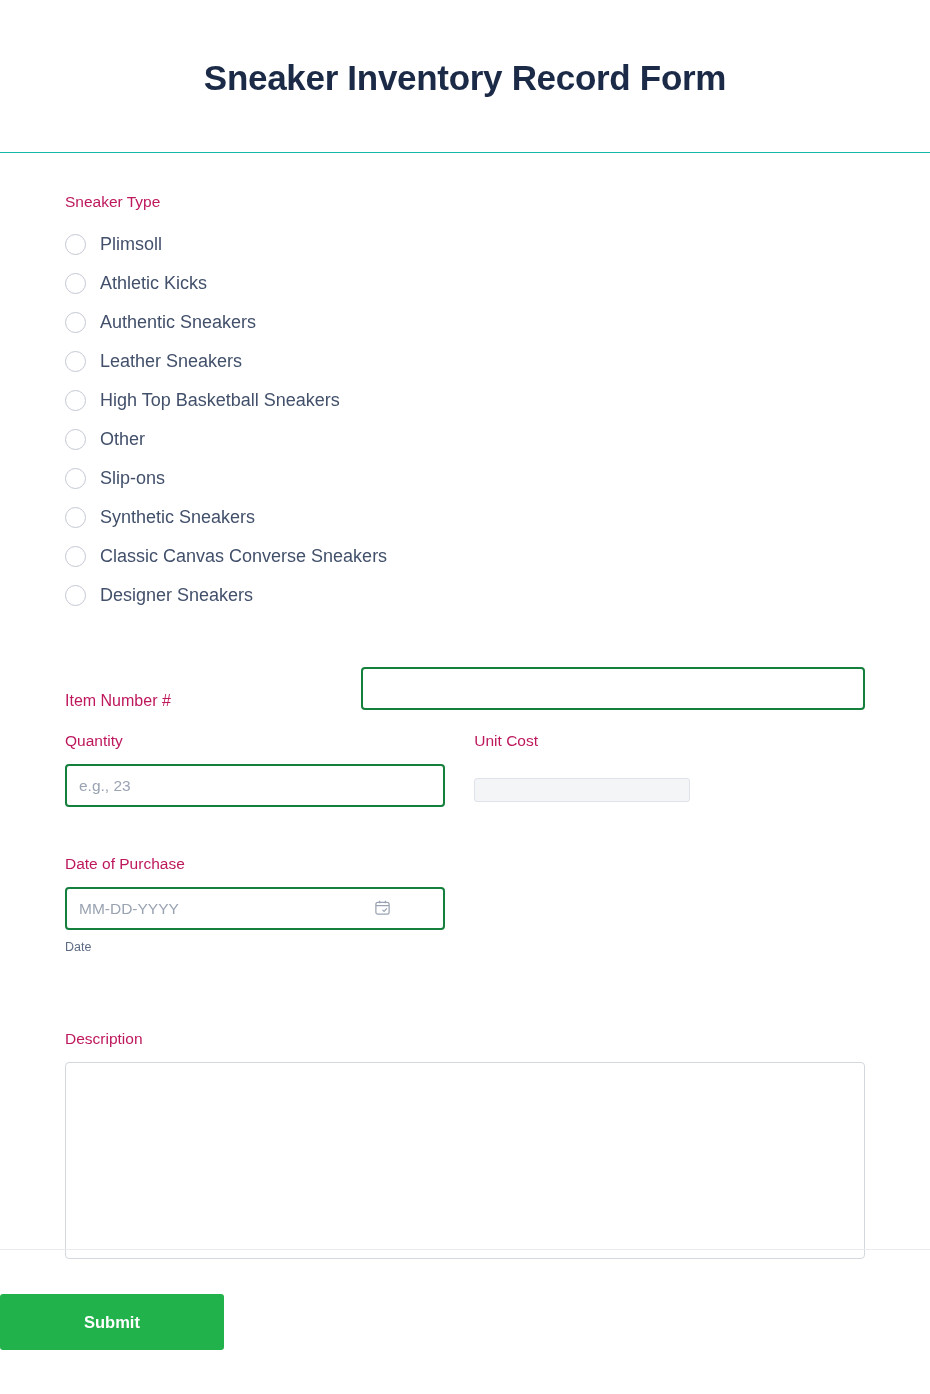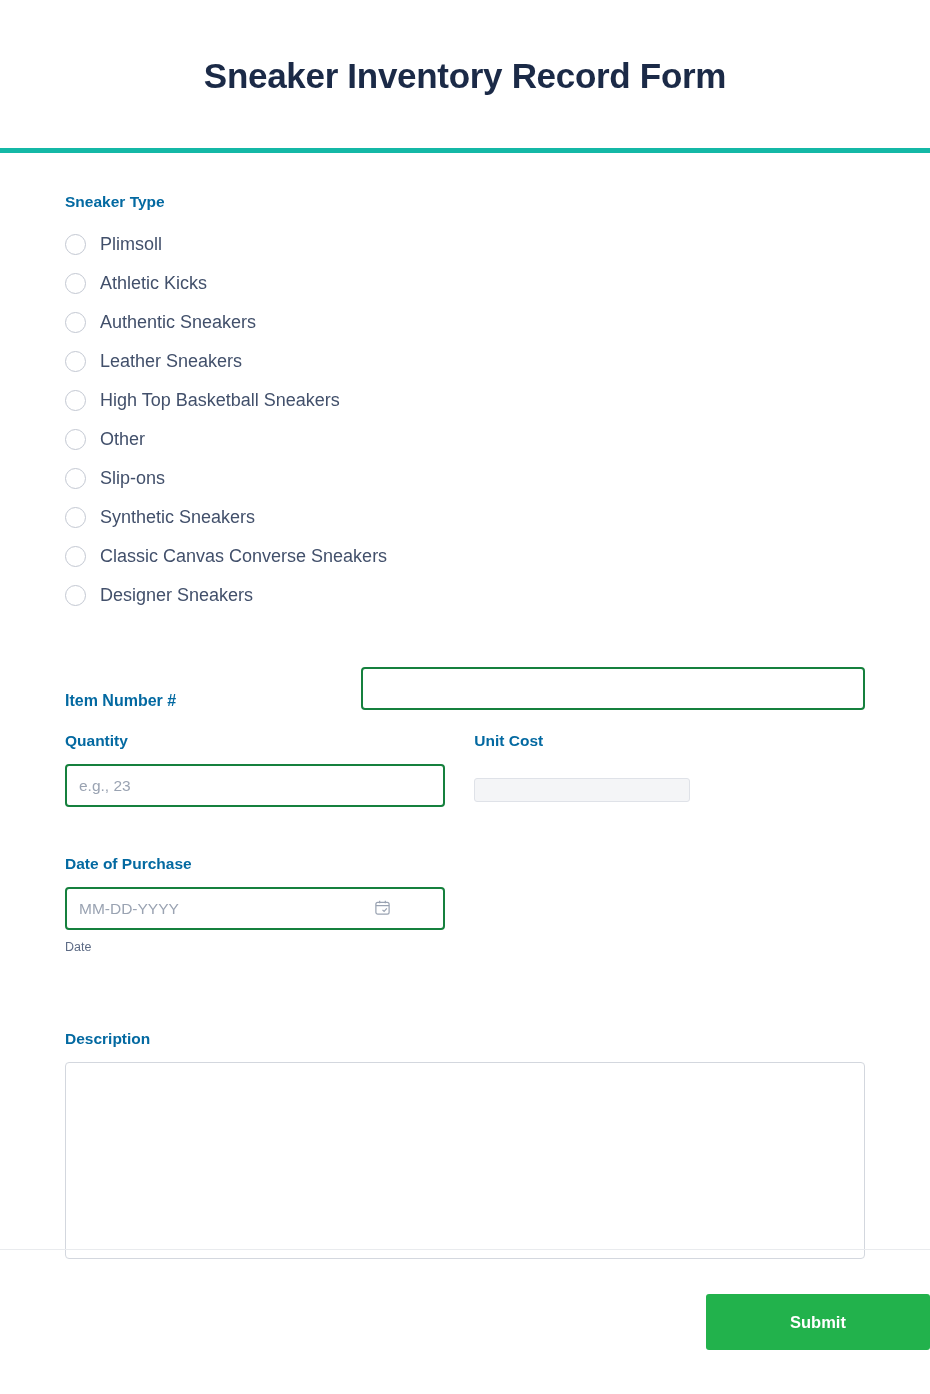--- a/index.html
+++ b/index.html
@@ -13,21 +13,21 @@
     width: 930px;
     height: 1394px;
     position: relative;
     background: #ffffff;
     overflow: hidden;
   }
 
   
   .form-header {
     height: 153px;
-    border-bottom: 5px solid #14b8a6;
+    border-bottom: 1px solid #14b8a6;
     display: flex;
     align-items: center;
     justify-content: center;
   }
   .form-title {
     font-size: 35px;
     font-weight: bold;
     color: #1b2a47;
     letter-spacing: -0.3px;
     text-align: center;
@@ -37,22 +37,22 @@
 
   
   .form-body {
     padding: 40px 65px 0 65px;
   }
 
   .field-block { margin-bottom: 0; }
 
   .field-label {
     font-size: 15.5px;
-    font-weight: bold;
-    color: #0369a1;
+    font-weight: normal;
+    color: #be185d;
     margin: 0 0 14px 0;
   }
 
   
   .radio-group {
     display: flex;
     flex-wrap: wrap;
     margin-top: 12px;
   }
   .radio-col {
@@ -158,21 +158,21 @@
   
   .form-footer {
     position: absolute;
     left: 0;
     right: 0;
     top: 1249px;
     height: 145px;
     border-top: 1px solid #e9ebee;
     display: flex;
     align-items: center;
-    justify-content: flex-end;
+    justify-content: flex-start;
   }
   .submit-button {
     width: 224px;
     height: 56px;
     background: #22b24c;
     color: #ffffff;
     border: none;
     border-radius: 3px;
     font-size: 16.5px;
     font-weight: bold;

